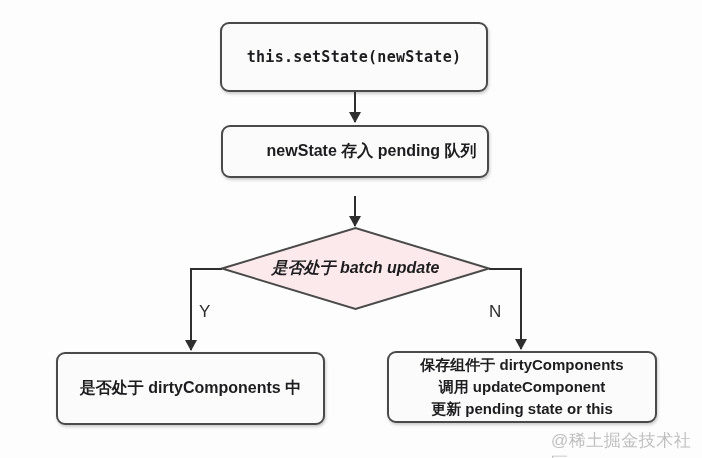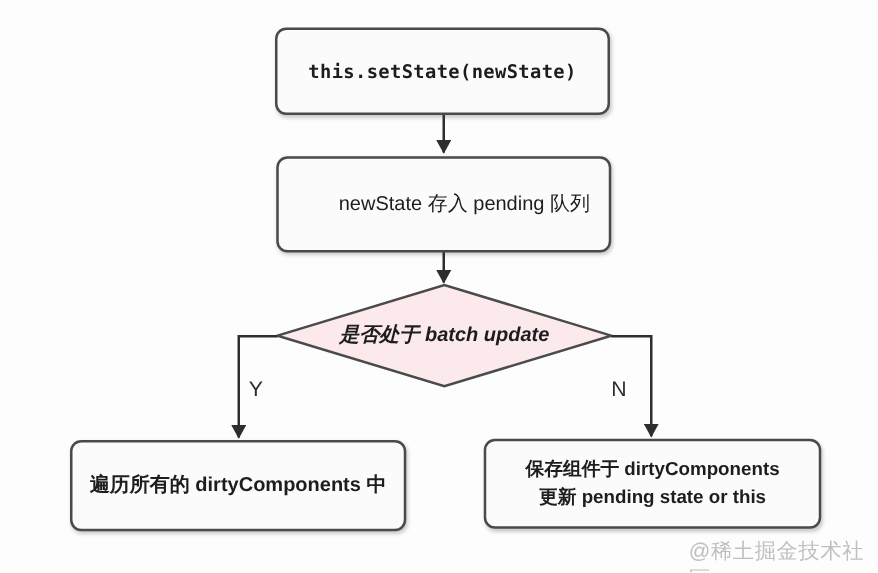--- a/index.html
+++ b/index.html
@@ -46,22 +46,22 @@
   .node-setstate {
     left: 220px; top: 22px;
     width: 268px; height: 70px;
     font-family: "DejaVu Sans Mono", "Liberation Mono", monospace;
     font-weight: 700;
     font-size: 15px;
     letter-spacing: 0.3px;
   }
   .node-pending {
     left: 221px; top: 125px;
-    width: 268px; height: 77px;
-    font-weight: 400;
+    width: 268px; height: 53px;
+    font-weight: 700;
     font-size: 16px;
     padding-left: 33px;
   }
   .node-save-dirty {
     left: 56px; top: 352px;
     width: 269px; height: 73px;
     font-weight: 700;
     font-size: 16px;
   }
   .node-update-dirty {
@@ -132,23 +132,24 @@
 
   <div class="decision-label">
     <span>是否处于 batch update</span>
   </div>
 
   <div class="branch-label branch-label-yes">Y</div>
 
   <div class="branch-label branch-label-no">N</div>
 
   <div class="node node-save-dirty">
-    <span>遍历所有的 dirtyComponents 中</span>
+    <span>是否处于 dirtyComponents 中</span>
   </div>
 
   <div class="node node-update-dirty">
     <div>保存组件于 dirtyComponents</div>
+    <div>调用 updateComponent</div>
     <div>更新 pending state or this</div>
   </div>
 
   <div class="watermark">@稀土掘金技术社区</div>
 
 </div>
 
 </body></html>

